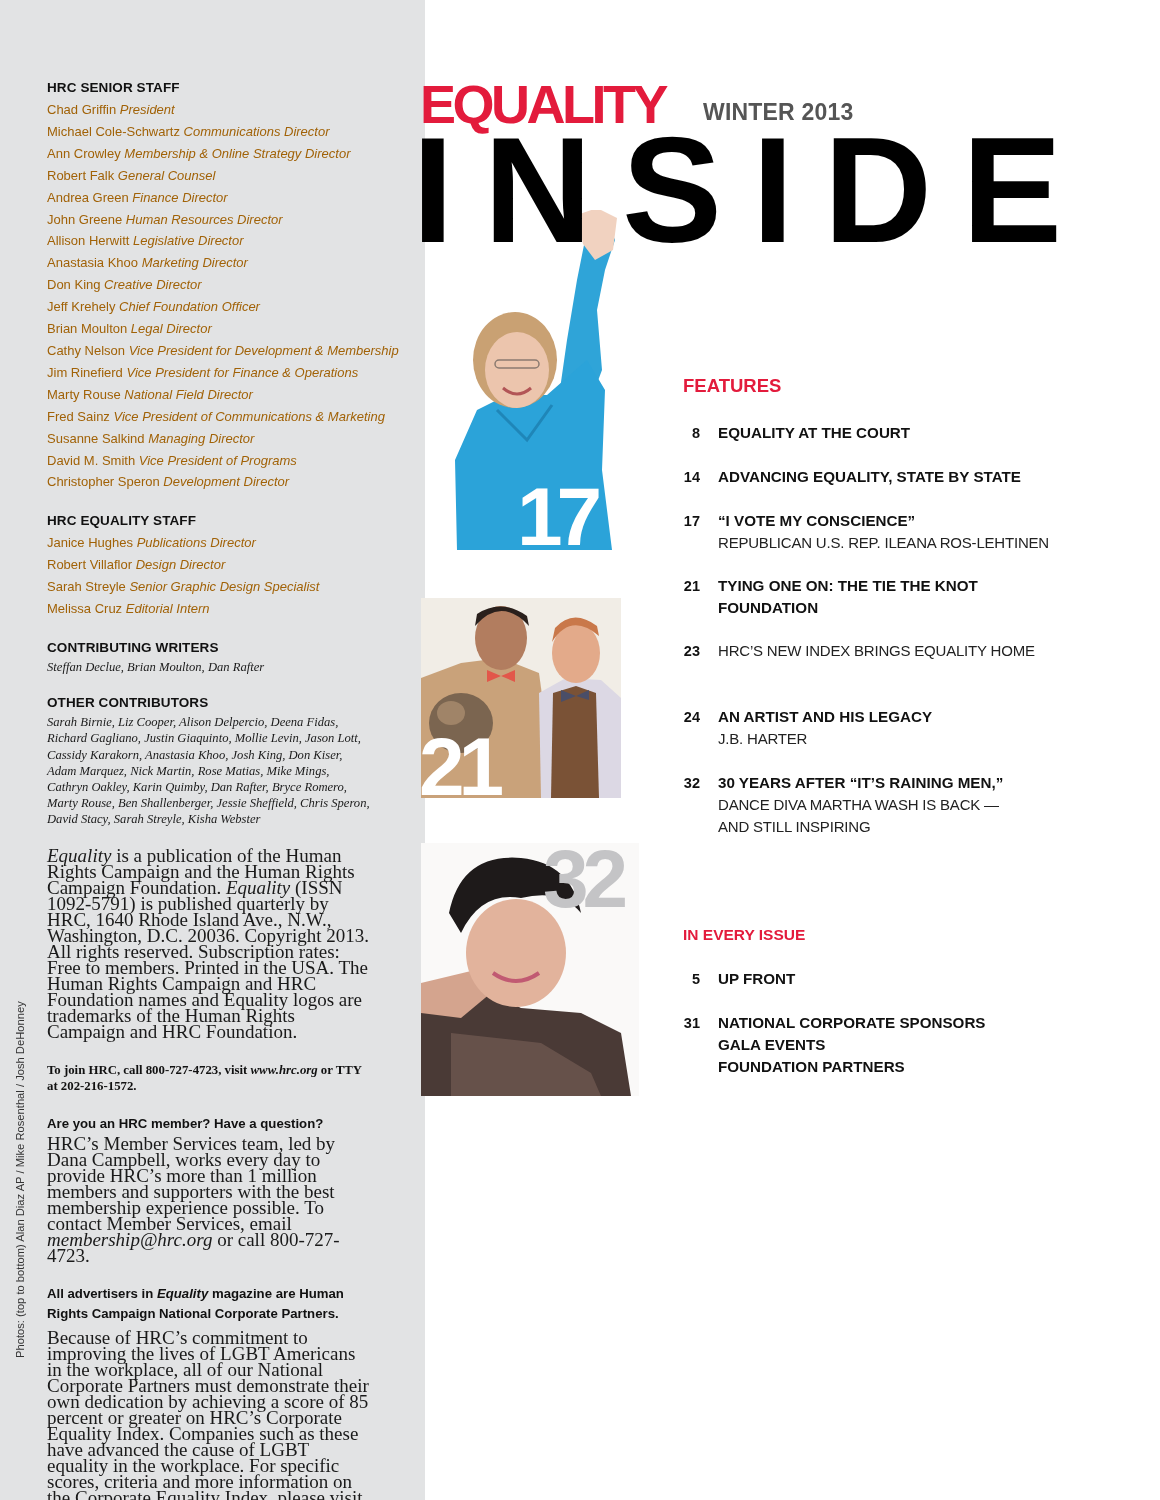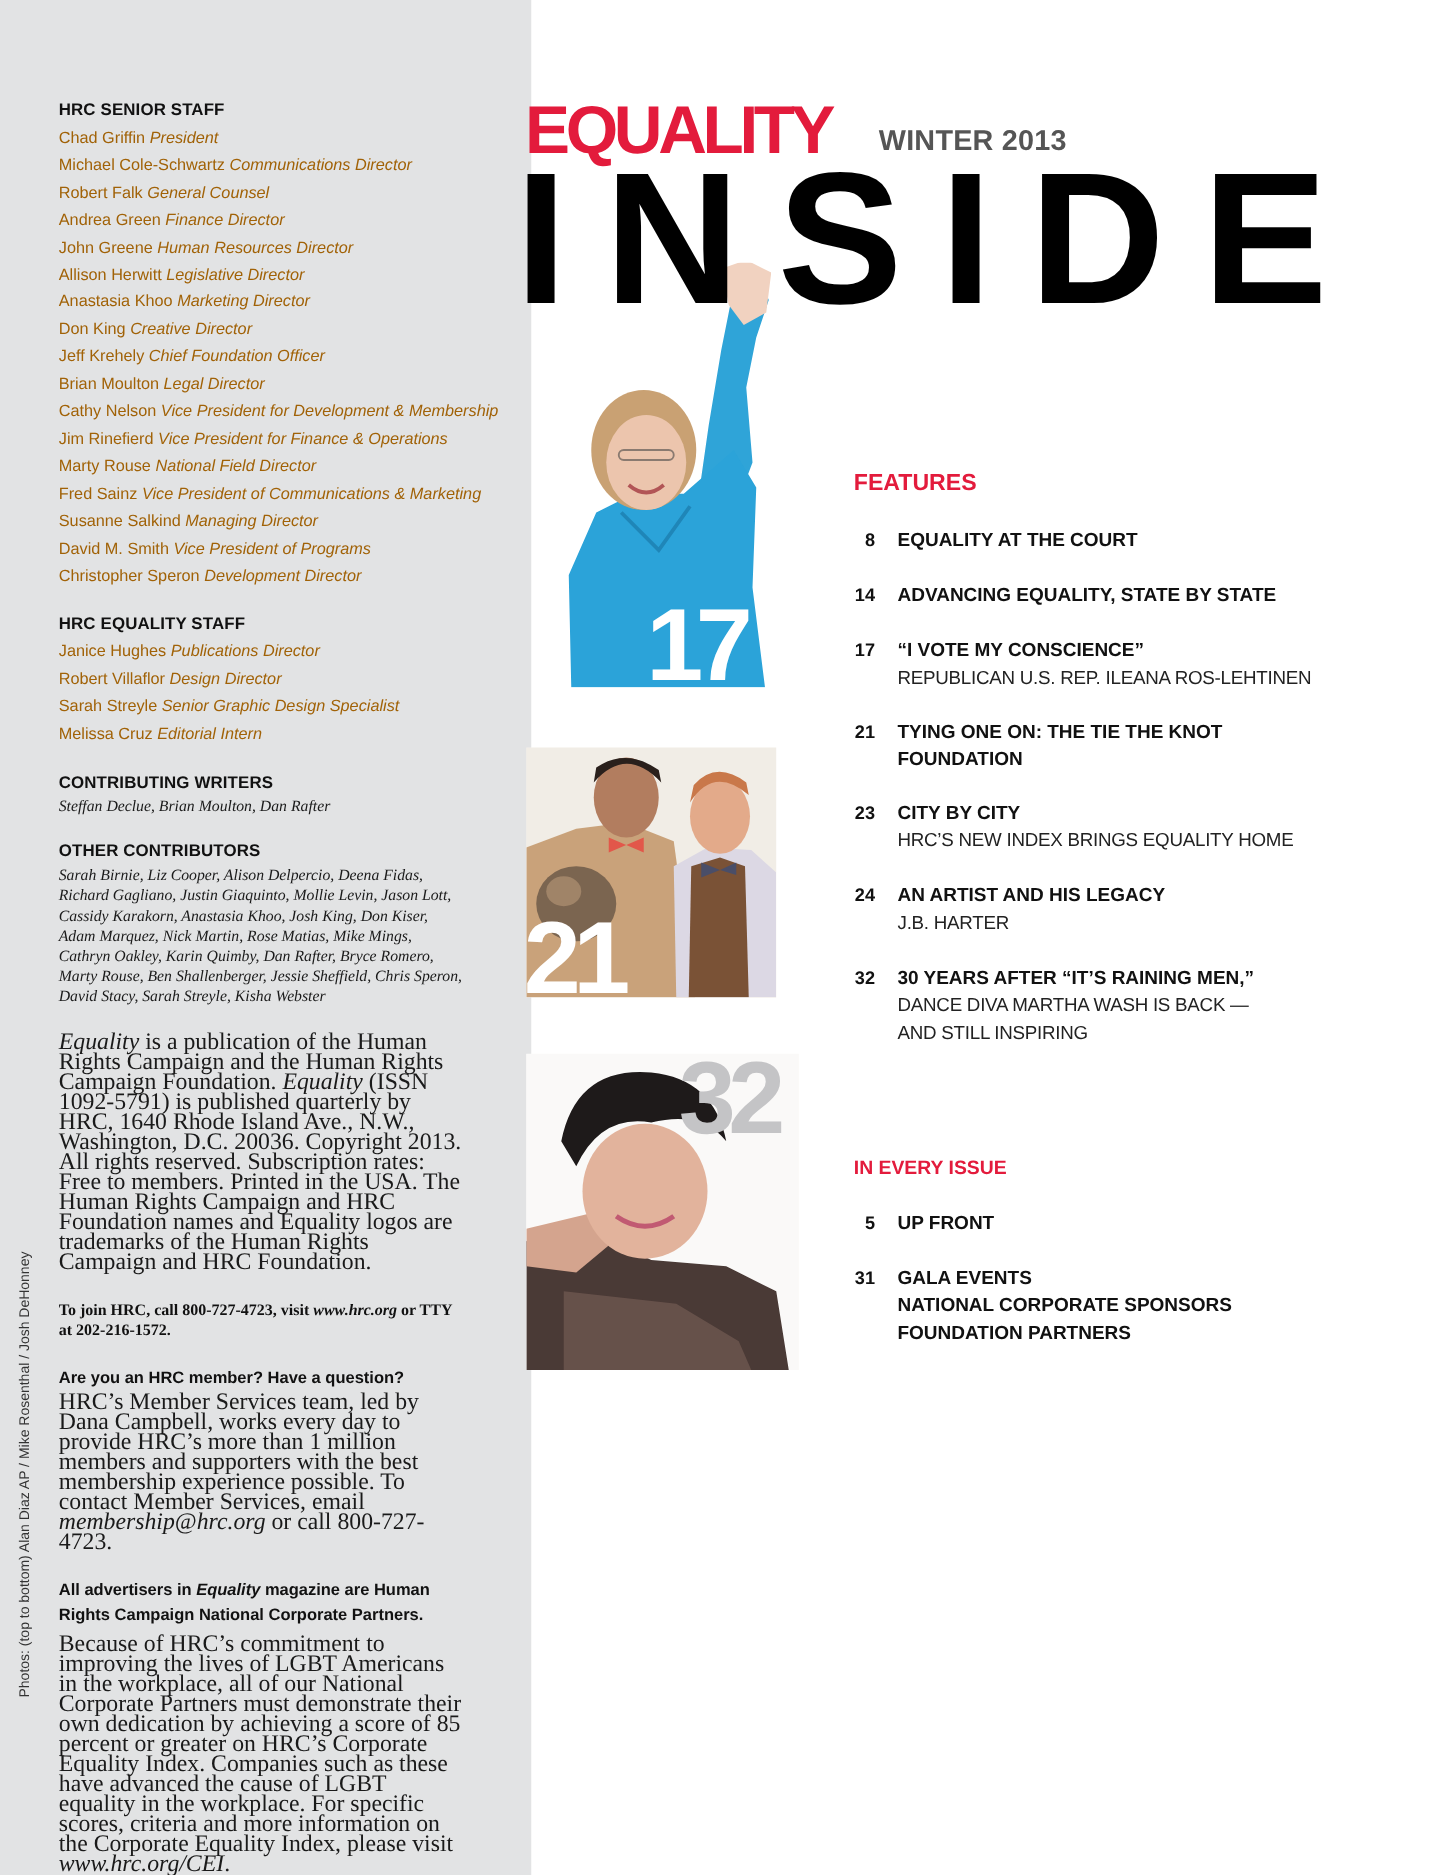--- a/index.html
+++ b/index.html
@@ -108,20 +108,21 @@
 <body>
 
 <aside class="sidebar">
   <div class="sb-inner">
 
     <section class="sb-section">
       <div class="sb-head">HRC SENIOR STAFF</div>
       <div id="senior-list">
           <div class="staff-line"><span>Chad Griffin</span> <span class="role">President</span></div>
           <div class="staff-line"><span>Michael Cole-Schwartz</span> <span class="role">Communications Director</span></div>
+          <div class="staff-line"><span>Ann Crowley</span> <span class="role">Membership &amp; Online Strategy Director</span></div>
           <div class="staff-line"><span>Robert Falk</span> <span class="role">General Counsel</span></div>
           <div class="staff-line"><span>Andrea Green</span> <span class="role">Finance Director</span></div>
           <div class="staff-line"><span>John Greene</span> <span class="role">Human Resources Director</span></div>
           <div class="staff-line"><span>Allison Herwitt</span> <span class="role">Legislative Director</span></div>
           <div class="staff-line"><span>Anastasia Khoo</span> <span class="role">Marketing Director</span></div>
           <div class="staff-line"><span>Don King</span> <span class="role">Creative Director</span></div>
           <div class="staff-line"><span>Jeff Krehely</span> <span class="role">Chief Foundation Officer</span></div>
           <div class="staff-line"><span>Brian Moulton</span> <span class="role">Legal Director</span></div>
           <div class="staff-line"><span>Cathy Nelson</span> <span class="role">Vice President for Development &amp; Membership</span></div>
           <div class="staff-line"><span>Jim Rinefierd</span> <span class="role">Vice President for Finance &amp; Operations</span></div>
@@ -270,21 +271,20 @@
 <div class="toc-entry" style="top:575px">
   <span class="toc-num">21</span>
   <div class="toc-text" style="width:290px">
       <span class="toc-title">TYING ONE ON: THE TIE THE KNOT FOUNDATION</span>
     </div>
 </div>
 
 <div class="toc-entry" style="top:640px">
   <span class="toc-num">23</span>
   <div class="toc-text">
-    <span class="toc-title">CITY BY CITY</span>
     <span class="toc-sub">HRC’S NEW INDEX BRINGS EQUALITY HOME</span>
   </div>
 </div>
 
 <div class="toc-entry" style="top:706px">
   <span class="toc-num">24</span>
   <div class="toc-text">
     <span class="toc-title">AN ARTIST AND HIS LEGACY</span>
     <span class="toc-sub">J.B. HARTER</span>
   </div>
@@ -303,17 +303,17 @@
 <div class="toc-entry" style="top:968px">
   <span class="toc-num">5</span>
   <div class="toc-text">
       <span class="toc-title">UP FRONT</span>
     </div>
 </div>
 
 <div class="toc-entry" style="top:1012px">
   <span class="toc-num">31</span>
   <div class="toc-text">
+    <span class="toc-title">NATIONAL CORPORATE SPONSORS</span>
     <span class="toc-title">GALA EVENTS</span>
-    <span class="toc-title">NATIONAL CORPORATE SPONSORS</span>
     <span class="toc-title">FOUNDATION PARTNERS</span>
   </div>
 </div>
 
 </body></html>

